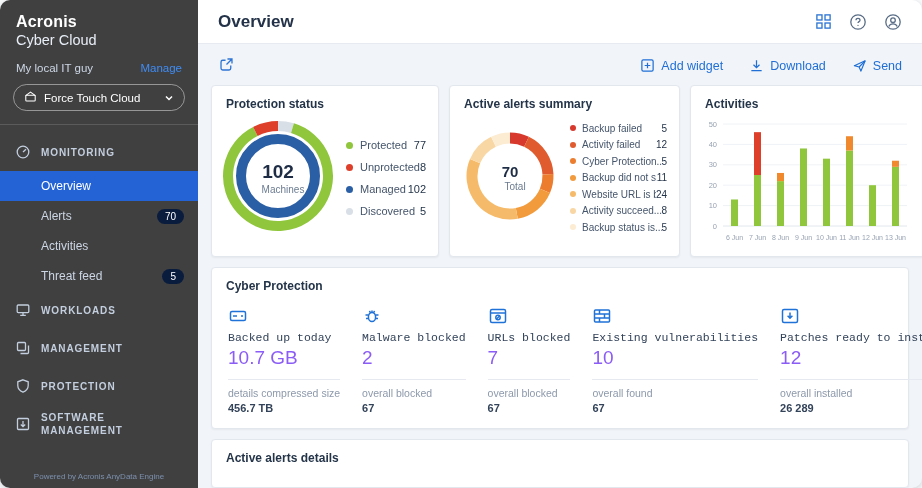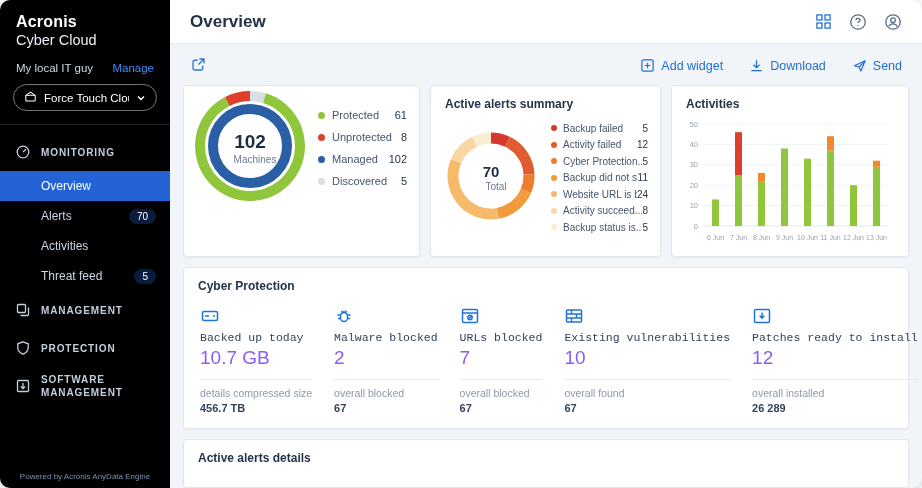--- a/index.html
+++ b/index.html
@@ -1,21 +1,21 @@
 <!DOCTYPE html>
 <html><head>
 <meta charset="utf-8">
 <style>
   * { box-sizing: border-box; margin: 0; padding: 0; }
   html,body { background:#ffffff; }
   body { font-family: "Liberation Sans", sans-serif; }
   .app { width:922px; height:488px; display:flex; overflow:hidden; border-radius:10px; background:#f1f4f8; box-shadow:0 2px 10px rgba(10,30,60,.25); }
 
   
-  .sidebar { width:170px; flex:none; background:#000000; color:#fff; position:relative; display:flex; flex-direction:column; }
+  .sidebar { width:198px; flex:none; background:#404040; color:#fff; position:relative; display:flex; flex-direction:column; }
   .logo { padding:13px 16px 10px; }
   .logo1 { font-size:16px; font-weight:bold; letter-spacing:.2px; }
   .logo2 { font-size:14.5px; font-weight:normal; color:#e8eef7; margin-top:1px; }
   .account { display:flex; align-items:center; padding:4px 16px 2px; font-size:11.5px; color:#cdd7e6; }
   .manage { margin-left:auto; color:#3f8cf4; text-decoration:none; cursor:pointer; }
   .tenant-wrap { padding:8px 13px 13px; border-bottom:1px solid rgba(255,255,255,.14); }
   .tenant { height:27px; border:1px solid rgba(255,255,255,.45); border-radius:15px; display:flex; align-items:center; gap:7px; padding:0 10px; font-size:11.5px; cursor:pointer; }
   .t-label { white-space:nowrap; overflow:hidden; }
   .t-chev { margin-left:auto; display:flex; }
   nav { margin-top:8px; flex:1; }
@@ -124,20 +124,29 @@
       <div class="nav-sub">
         <span>Activities</span>
       </div>
       <div class="nav-sub">
         <span>Threat feed</span>
         <span class="badge">5</span>
       </div>
       <div class="nav-top">
         <span class="n-icon">
           <svg width="16" height="16" viewBox="0 0 16 16" fill="none" stroke="currentColor" stroke-width="1.3">
+              <rect x="2.2" y="3" width="11.6" height="7.6" rx="1"></rect>
+              <path d="M8 10.6 V13 M5.2 13.4 H10.8"></path>
+            </svg>
+        </span>
+        <span>WORKLOADS</span>
+      </div>
+      <div class="nav-top">
+        <span class="n-icon">
+          <svg width="16" height="16" viewBox="0 0 16 16" fill="none" stroke="currentColor" stroke-width="1.3">
               <rect x="2.5" y="2.5" width="8" height="8" rx="1"></rect>
               <path d="M5.5 13.5 H12.5 C13 13.5 13.5 13 13.5 12.5 V5.5"></path>
             </svg>
         </span>
         <span>MANAGEMENT</span>
       </div>
       <div class="nav-top">
         <span class="n-icon">
           <svg width="16" height="16" viewBox="0 0 16 16" fill="none" stroke="currentColor" stroke-width="1.3">
               <path d="M8 1.8 L13.2 3.8 V7.6 C13.2 11 10.6 13.2 8 14.2 C5.4 13.2 2.8 11 2.8 7.6 V3.8 Z"></path>
@@ -214,38 +223,39 @@
               <path d="M7.6 9.6 L14 3"></path>
             </svg>
           <span>Send</span>
         </a>
       </div>
     </div>
 
     <div class="row1">
 
       <section class="card card-ps">
+        <h2>Protection status</h2>
         <div class="ps-body">
           <div class="donut-wrap">
             <svg id="ps-donut" width="116" height="116">
                 <path d="M 58.00 8.00 A 50 50 0 0 1 72.47 10.14" stroke="#d9dfe7" stroke-width="10" fill="none"></path>
                 <path d="M 72.47 10.14 A 50 50 0 1 1 35.37 13.42" stroke="#8fc63c" stroke-width="10" fill="none"></path>
                 <path d="M 35.37 13.42 A 50 50 0 0 1 58.00 8.00" stroke="#dd3f2b" stroke-width="10" fill="none"></path>
                 <circle cx="58" cy="58" r="37" stroke="#2b5fa5" stroke-width="10" fill="none"></circle>
               </svg>
             <div class="donut-center">
               <div class="dc-v">102</div>
               <div class="dc-l">Machines</div>
             </div>
           </div>
           <div class="legend">
             <div class="legend-row">
                 <span class="dot" style="background-color: rgb(143, 198, 60);"></span>
                 <span class="legend-label">Protected</span>
-                <span class="legend-value">61</span>
+                <span class="legend-value">77</span>
               </div>
             <div class="legend-row">
                 <span class="dot" style="background-color: rgb(221, 63, 43);"></span>
                 <span class="legend-label">Unprotected</span>
                 <span class="legend-value">8</span>
               </div>
             <div class="legend-row">
                 <span class="dot" style="background-color: rgb(43, 95, 165);"></span>
                 <span class="legend-label">Managed</span>
                 <span class="legend-value">102</span>

